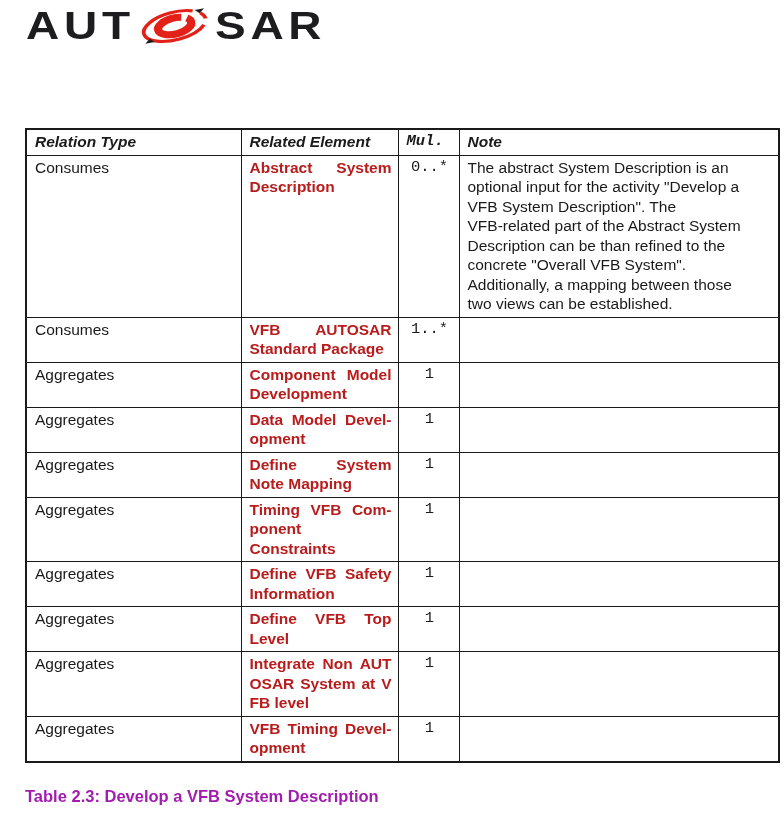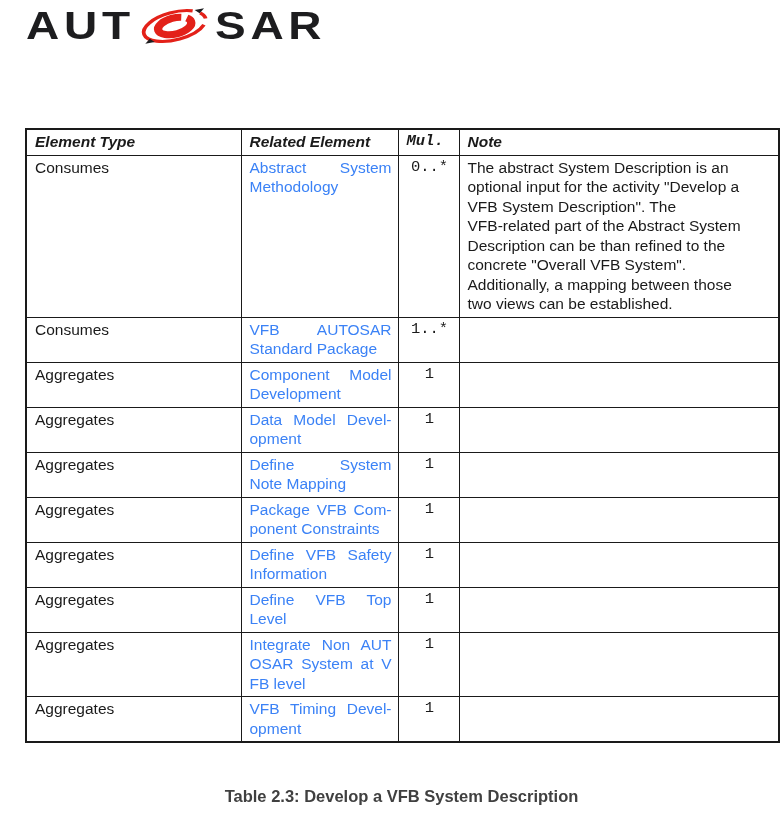--- a/index.html
+++ b/index.html
@@ -36,28 +36,28 @@
   table.rel th,table.rel td{
     border:1.5px solid #1a1a1a;vertical-align:top;
     padding:2px 6px 3px 8px;
     font-size:15.5px;line-height:19.5px;
     overflow:hidden;
   }
   table.rel th{
     font-weight:bold;font-style:italic;text-align:left;
   }
   th.c-mul,td.c-mul{text-align:center;padding-left:2px;padding-right:2px;font-family:Liberation Mono, monospace;}
-  td.c-el a{color:#3b82f6;text-decoration:none;display:block;cursor:pointer;}
+  td.c-el a{color:#b91c1c;text-decoration:none;display:block;cursor:pointer;font-weight:bold;}
   .tl{display:block;}
   .jl{text-align:justify;text-align-last:justify;}
 
   
   .caption{
     position:absolute;top:787px;left:25px;width:753px;
-    text-align:center;font-weight:bold;font-size:16.5px;color:#404040;
+    font-weight:bold;font-size:16.5px;color:#a21caf;
   }
 </style>
 </head>
 <body>
 
 <div class="page">
 
   <div class="logo">
     <span class="lt">AUT</span>
     <svg class="logo-o" viewBox="0 0 66 46">
@@ -76,33 +76,33 @@
 
   <table class="rel">
     <colgroup>
       <col style="width:215px">
         <col style="width:157px">
         <col style="width:61px">
         <col style="width:320px">
     </colgroup>
     <thead>
       <tr>
-        <th>Element Type</th>
+        <th>Relation Type</th>
         <th>Related Element</th>
         <th class="c-mul">Mul.</th>
         <th>Note</th>
       </tr>
     </thead>
     <tbody>
     <tr>
       <td class="c-rel"><span>Consumes</span></td>
       <td class="c-el">
             <a>
               <div class="tl jl">Abstract System</div>
-              <div class="tl">Methodology</div>
+              <div class="tl">Description</div>
             </a>
           </td>
       <td class="c-mul"><span>0..*</span></td>
       <td class="c-note"><span><div class="tl">The abstract System Description is an</div><div class="tl">optional input for the activity "Develop a</div><div class="tl">VFB System Description". The</div><div class="tl">VFB-related part of the Abstract System</div><div class="tl">Description can be than refined to the</div><div class="tl">concrete "Overall VFB System".</div><div class="tl">Additionally, a mapping between those</div><div class="tl">two views can be established.</div></span></td>
     </tr>
 
     <tr>
       <td class="c-rel"><span>Consumes</span></td>
       <td class="c-el">
             <a>
@@ -148,21 +148,21 @@
             </a>
           </td>
       <td class="c-mul"><span>1</span></td>
       <td class="c-note"><span></span></td>
     </tr>
 
     <tr>
       <td class="c-rel"><span>Aggregates</span></td>
       <td class="c-el">
             <a>
-              <div class="tl jl">Package VFB Com-</div>
+              <div class="tl jl">Timing VFB Com-</div>
               <div class="tl">ponent Constraints</div>
             </a>
           </td>
       <td class="c-mul"><span>1</span></td>
       <td class="c-note"><span></span></td>
     </tr>
 
     <tr>
       <td class="c-rel"><span>Aggregates</span></td>
       <td class="c-el">

